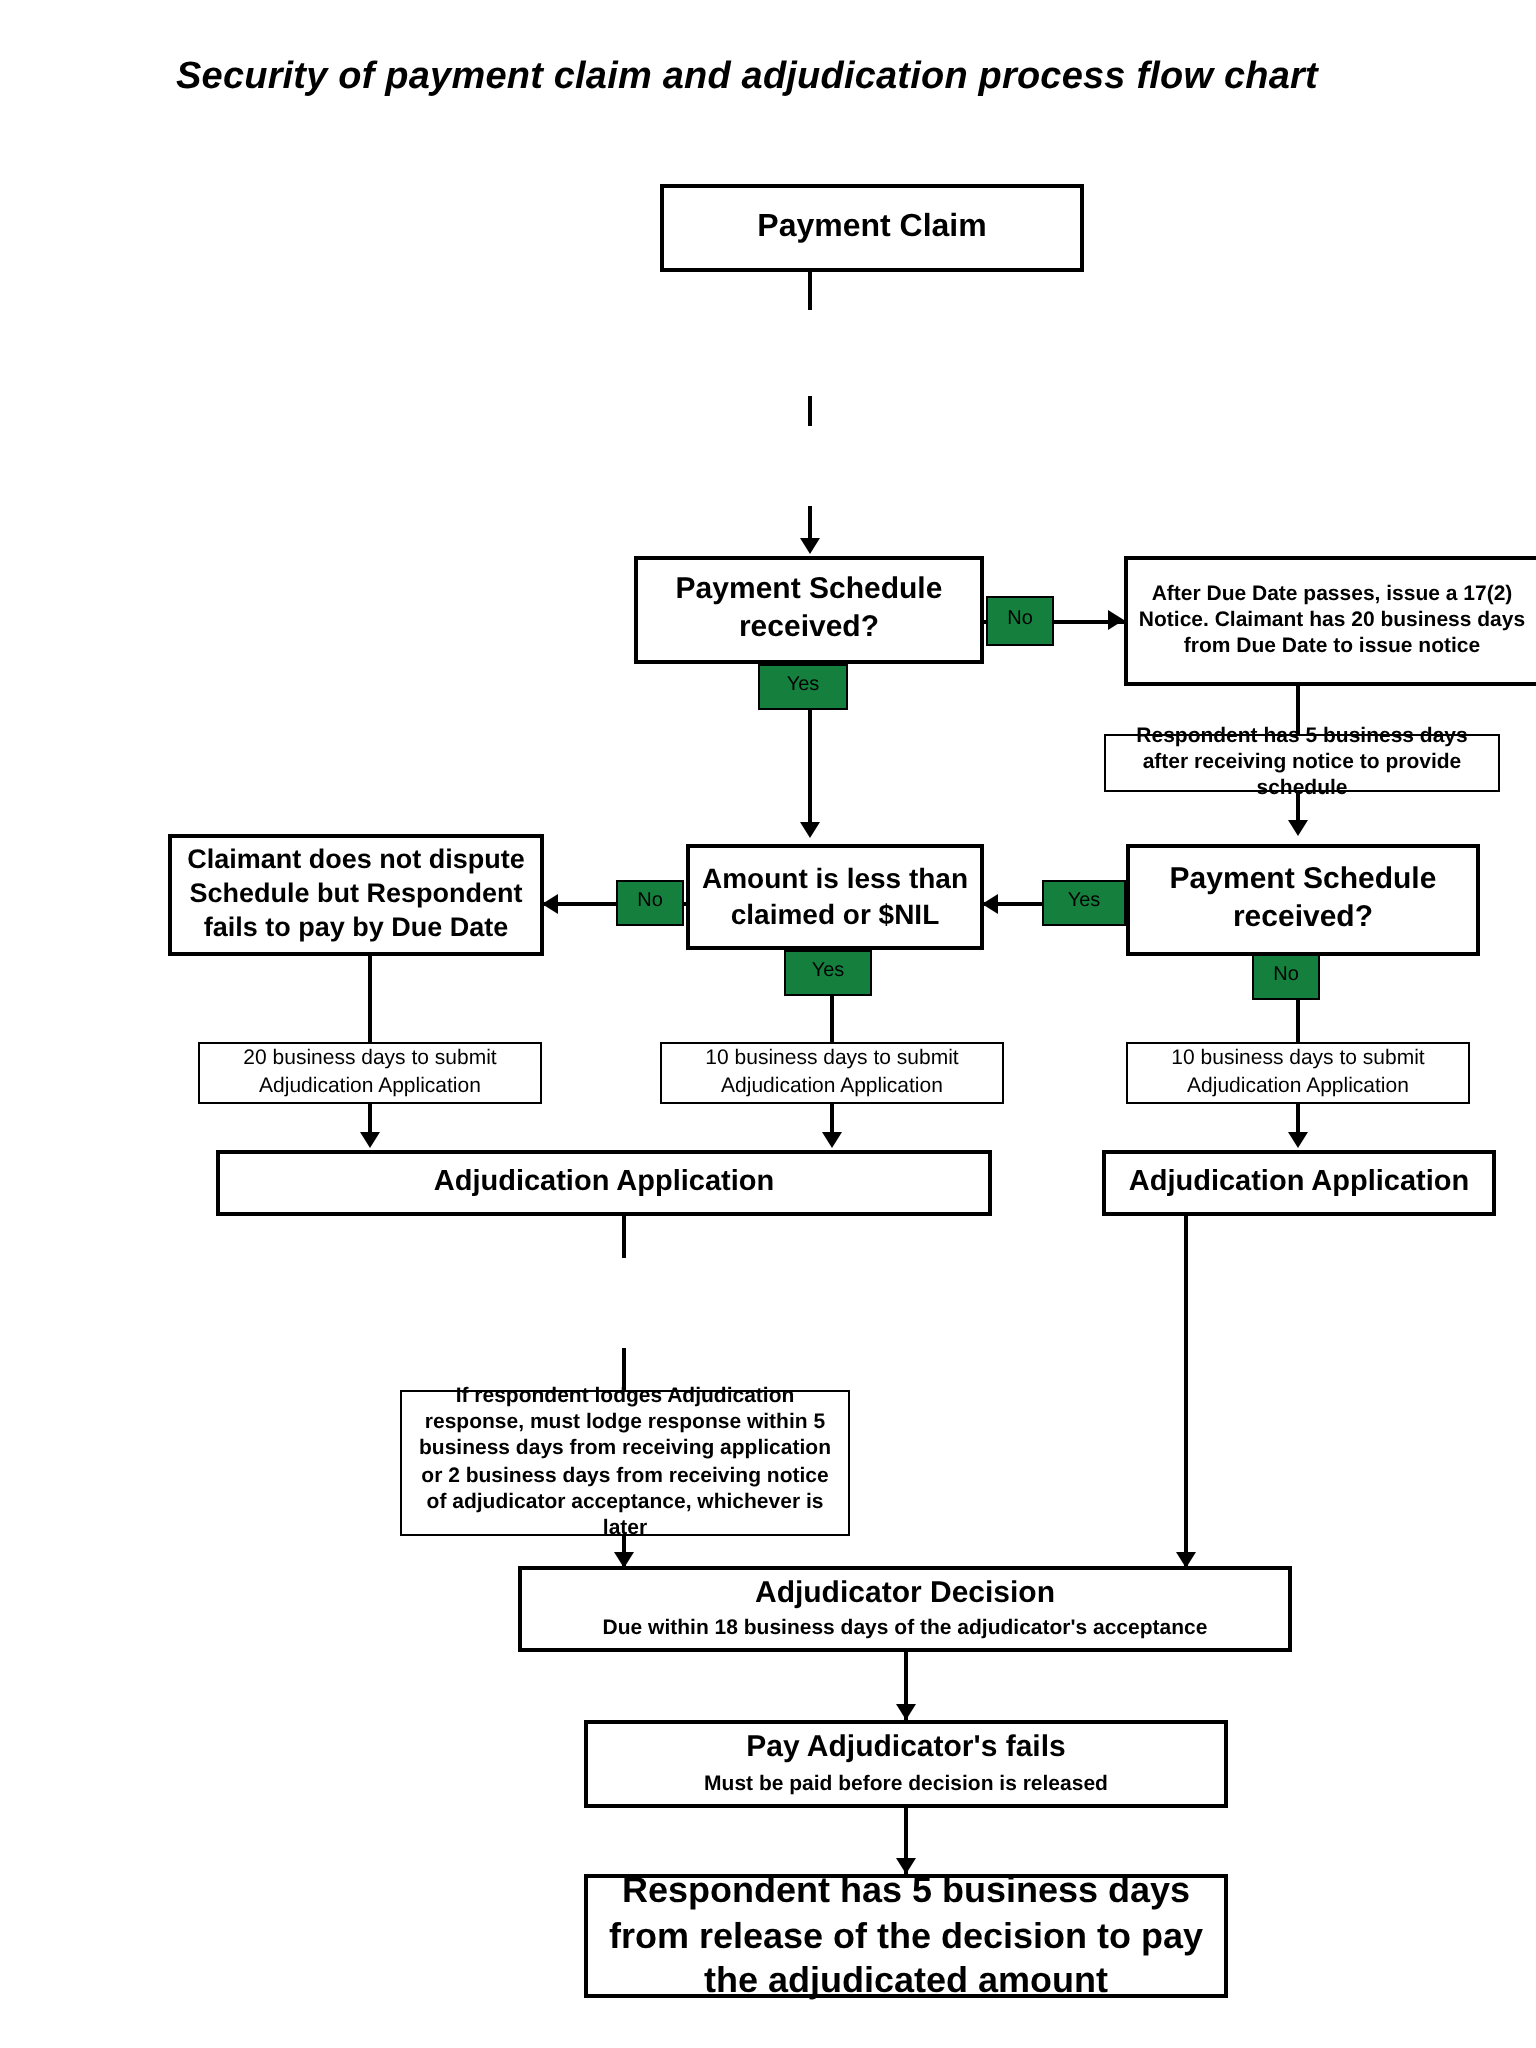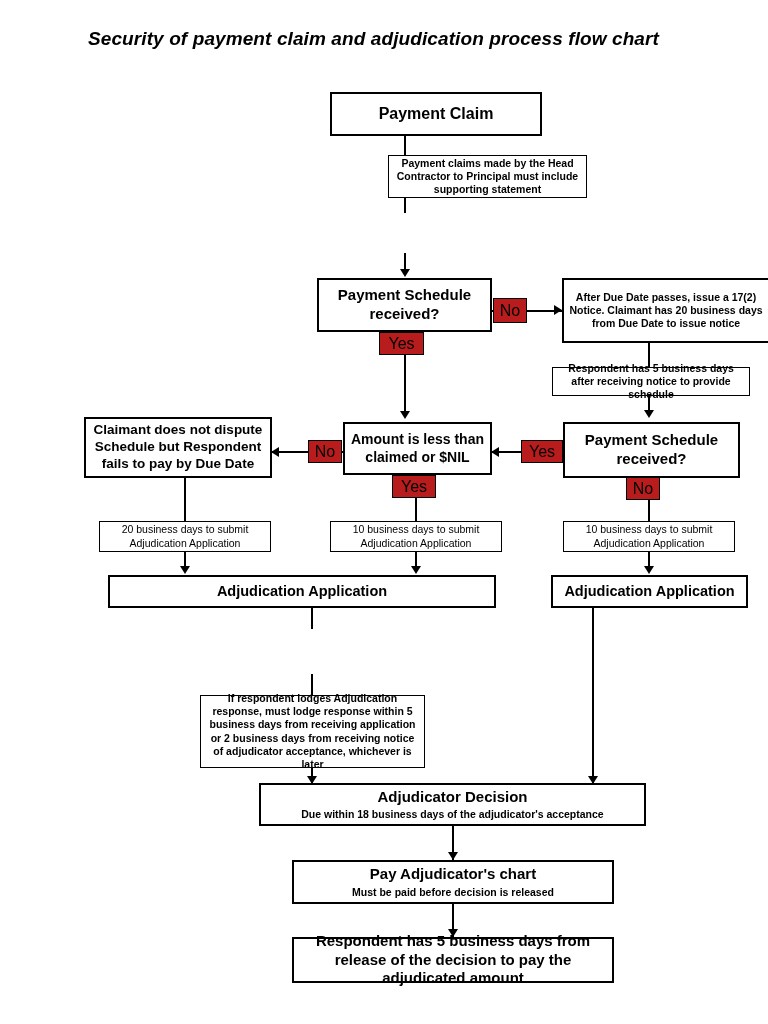--- a/index.html
+++ b/index.html
@@ -46,23 +46,23 @@
   
   .note {
     border: 1.2px solid #000000;
     font-size: 10.5px;
     font-weight: bold;
     padding: 2px 4px;
   }
   
   .chip {
     border: 1.2px solid #000000;
-    font-size: 16px;
+    font-size: 10px;
     font-weight: normal;
-    background: #b91c1c;
+    background: #15803d;
     z-index: 6;
   }
   .sub {
     font-weight: bold;
     font-size: 10.5px;
     margin-top: 2px;
   }
   
   .line {
     position: absolute;
@@ -155,23 +155,20 @@
   <div class="line vline" style="left:452px; top:826px; height:34px;"></div>
   <div class="arrow-down" style="left:447.5px; top:852px;"></div>
 
   <div class="line vline" style="left:452px; top:904px; height:33px;"></div>
   <div class="arrow-down" style="left:447.5px; top:929px;"></div>
 
   <div class="node heavy" style="left:316px; top:92px; width:212px; height:44px; font-size:16px;margin-left:14px;">
     <span>Payment Claim</span>
   </div>
 
-  <div class="node note" style="left:388px; top:155px; width:199px; height:43px;">
-    <span>Payment claims made by the Head Contractor to Principal must include supporting statement</span>
-  </div>
 
 
   <div class="node heavy" style="left:317px; top:278px; width:175px; height:54px; font-size:15px; z-index:5;">
     <span>Payment Schedule received?</span>
   </div>
 
   <div class="node chip" style="left:493px; top:298px; width:34px; height:25px;">
     <span>No</span>
   </div>
 
@@ -239,21 +236,21 @@
   <div class="node note" style="left:200px; top:695px; width:225px; height:73px;">
     <span>If respondent lodges Adjudication response, must lodge response within 5 business days from receiving application or 2 business days from receiving notice of adjudicator acceptance, whichever is later</span>
   </div>
 
   <div class="node heavy" style="left:259px; top:783px; width:387px; height:43px; font-size:15px;">
     <span>Adjudicator Decision</span>
     <span class="sub">Due within 18 business days of the adjudicator's acceptance</span>
   </div>
 
   <div class="node heavy" style="left:292px; top:860px; width:322px; height:44px; font-size:15px;">
-    <span>Pay Adjudicator's chart</span>
+    <span>Pay Adjudicator's fails</span>
     <span class="sub">Must be paid before decision is released</span>
   </div>
 
-  <div class="node heavy" style="left:292px; top:937px; width:322px; height:46px; font-size:15px;">
+  <div class="node heavy" style="left:292px; top:937px; width:322px; height:62px; font-size:18px;">
     <span>Respondent has 5 business days from release of the decision to pay the adjudicated amount</span>
   </div>
 
 </div>
 
 </body></html>

